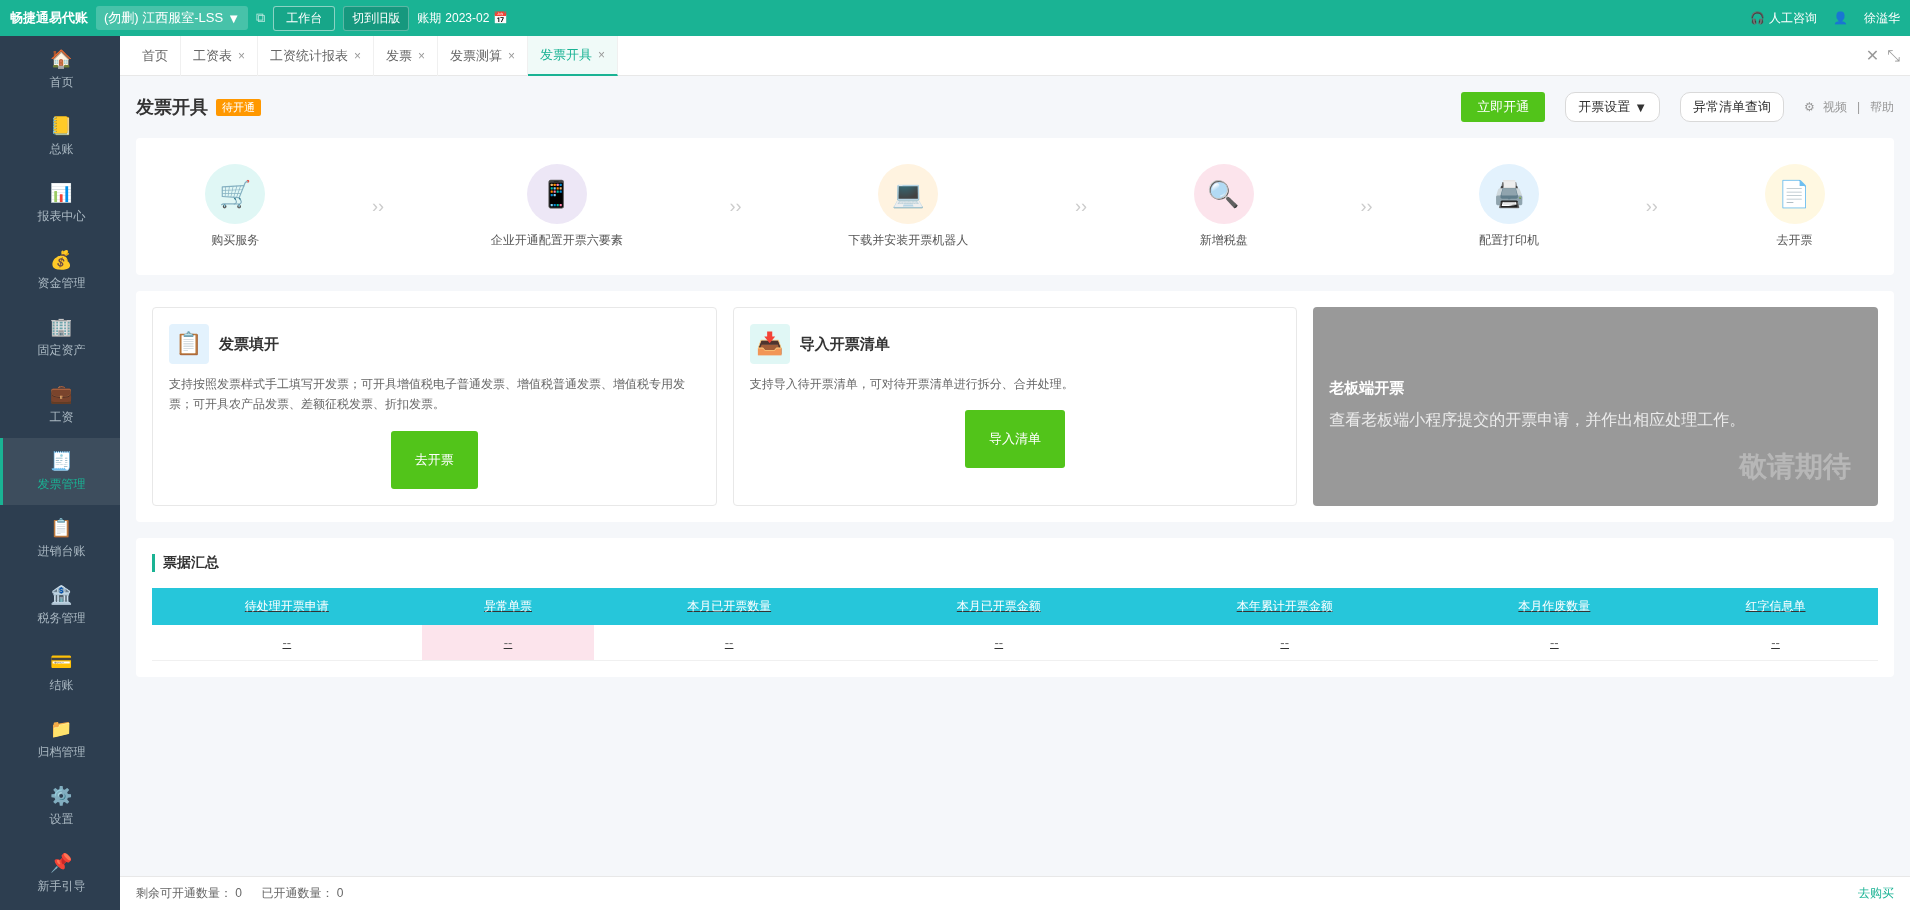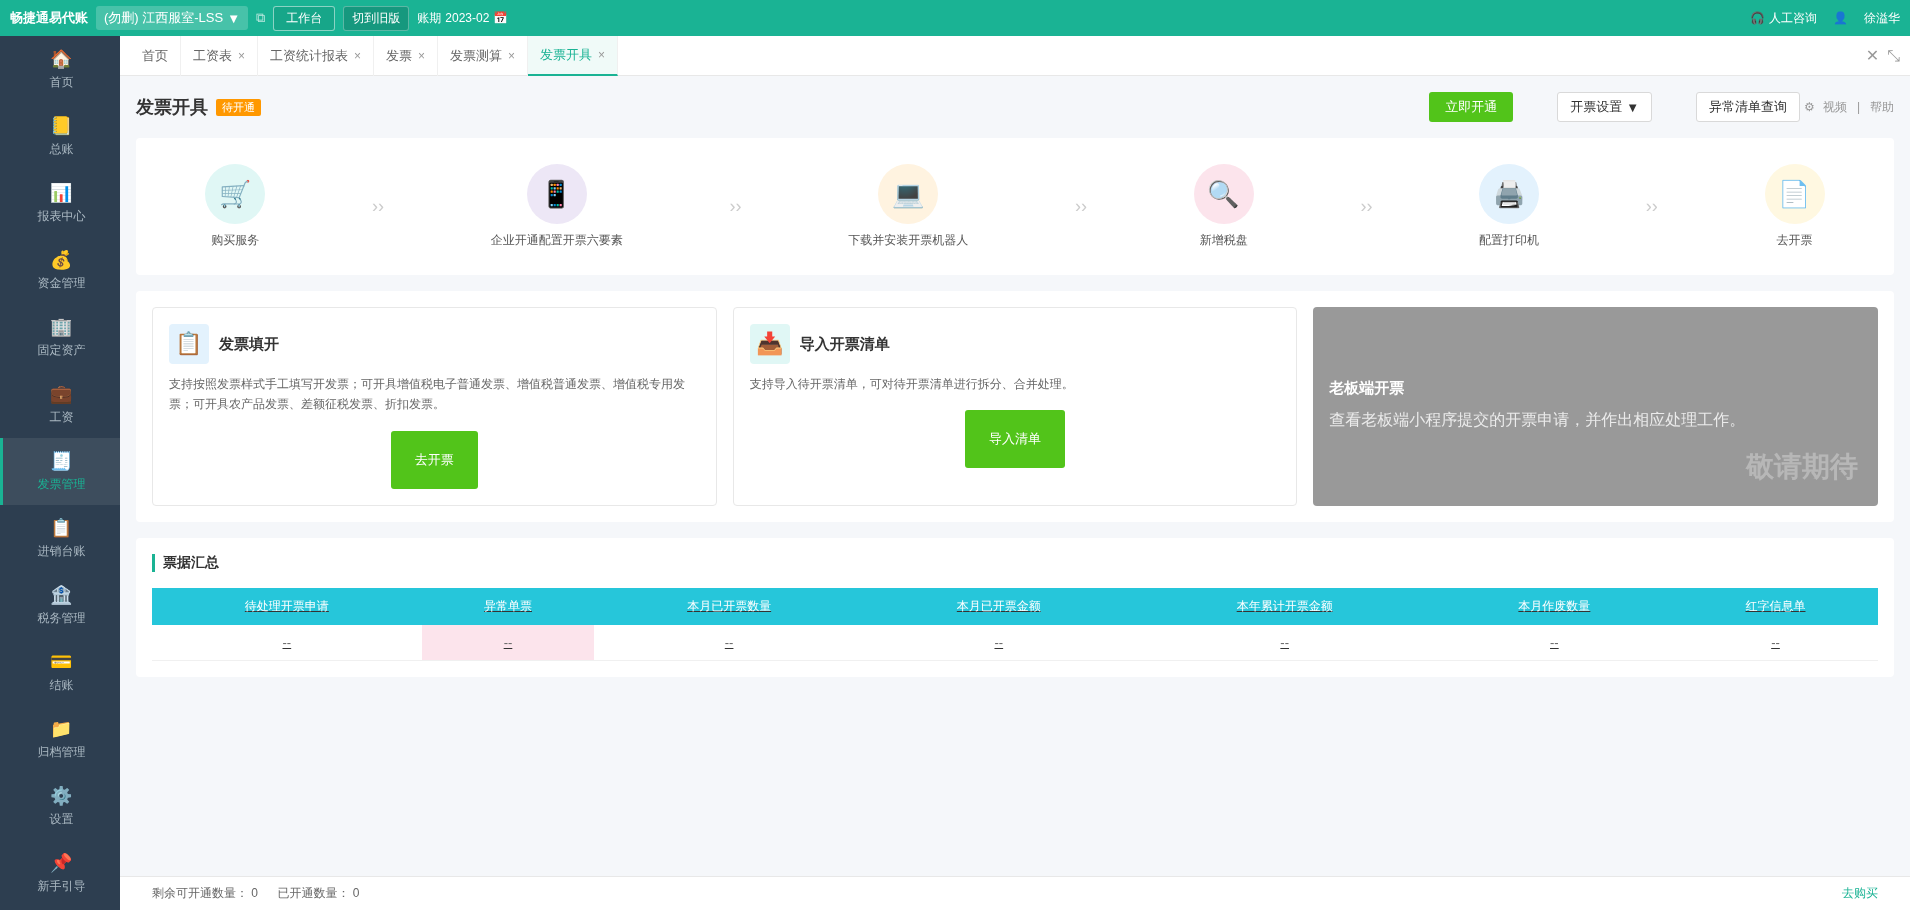--- a/index.html
+++ b/index.html
@@ -34,23 +34,23 @@
     .tab-close { color: #999; font-size: 12px; cursor: pointer; }
     .tab-bar-right { margin-left: auto; display: flex; align-items: center; gap: 8px; color: #999; font-size: 16px; cursor: pointer; }
 
     
     .page-content { flex: 1; overflow-y: auto; padding: 16px; }
 
     
     .page-header { display: flex; align-items: center; margin-bottom: 16px; }
     .page-title { font-size: 18px; font-weight: bold; color: #333; margin-right: 8px; }
     .status-badge { background: #ff9800; color: white; font-size: 11px; padding: 1px 6px; border-radius: 2px; }
-    .page-header-actions { margin-left: auto; display: flex; align-items: center; gap: 4px; }
+    .page-header-actions { margin-left: auto; display: flex; align-items: center; gap: 20px; }
     .btn-primary { background: #52c41a; color: white; border: none; padding: 6px 16px; border-radius: 3px; cursor: pointer; font-size: 13px; }
-    .btn-secondary { background: white; color: #333; border: 1px solid #d9d9d9; padding: 5px 12px; border-radius: 3px; cursor: pointer; font-size: 13px; display: flex; align-items: center; gap: 4px; margin-left: 40px; }
+    .btn-secondary { background: white; color: #333; border: 1px solid #d9d9d9; padding: 5px 12px; border-radius: 10px; cursor: pointer; font-size: 13px; display: flex; align-items: center; gap: 4px; }
 
     
     .section { background: white; border-radius: 4px; padding: 16px; margin-bottom: 16px; }
     .section-title { font-size: 14px; font-weight: bold; color: #333; margin-bottom: 16px; padding-left: 8px; border-left: 3px solid #1ab394; }
 
     
     .process-steps { display: flex; align-items: center; justify-content: space-around; padding: 10px 0; }
     .process-step { display: flex; flex-direction: column; align-items: center; gap: 8px; cursor: pointer; }
     .step-icon { width: 60px; height: 60px; border-radius: 50%; display: flex; align-items: center; justify-content: center; font-size: 26px; }
     .step-icon.teal { background: #e0f7f5; }
@@ -65,30 +65,30 @@
     
     .invoice-methods { display: grid; grid-template-columns: 1fr 1fr 1fr; gap: 16px; }
     .invoice-card { border: 1px solid #e8e8e8; border-radius: 4px; padding: 16px; }
     .invoice-card-header { display: flex; align-items: center; gap: 10px; margin-bottom: 10px; }
     .invoice-card-icon { width: 40px; height: 40px; border-radius: 4px; display: flex; align-items: center; justify-content: center; font-size: 22px; background: #e3f2fd; }
     .invoice-card-title { font-size: 15px; font-weight: bold; color: #333; }
     .invoice-card-desc { font-size: 12px; color: #666; line-height: 1.7; margin-bottom: 16px; }
     .invoice-card-footer { display: flex; justify-content: center; }
     .btn-green { background: #52c41a; color: white; border: none; padding: 20px 24px; border-radius: 3px; cursor: pointer; font-size: 13px; }
     .coming-soon-card { background: #999; border-radius: 4px; display: flex; flex-direction: column; justify-content: center; align-items: center; color: white; position: relative; overflow: hidden; min-height: 160px; }
-    .coming-soon-watermark { position: absolute; bottom: 20px; right: 20px; font-size: 28px; font-weight: bold; color: rgba(255,255,255,0.3); }
+    .coming-soon-watermark { position: absolute; bottom: 20px; right: 27px; font-size: 28px; font-weight: bold; color: rgba(255,255,255,0.3); }
 
     
     .summary-table { width: 100%; border-collapse: collapse; text-decoration: underline; }
     .summary-table th { background: #26c6da; color: white; padding: 10px 8px; text-align: center; font-size: 12px; font-weight: normal; }
     .summary-table td { padding: 10px 8px; text-align: center; font-size: 13px; color: #666; border-bottom: 1px solid #f0f0f0; }
     .summary-table td.highlight { background: #fce4ec; }
 
     
-    .bottom-bar { background: white; border-top: 1px solid #e8e8e8; padding: 8px 32px; display: flex; align-items: center; justify-content: space-between; font-size: 12px; color: #666; flex-shrink: 0; }
+    .bottom-bar { background: white; border-top: 1px solid #e8e8e8; padding: 8px 16px; display: flex; align-items: center; justify-content: space-between; font-size: 12px; color: #666; flex-shrink: 0; }
     .bottom-bar-link { color: #1ab394; cursor: pointer; }
   </style>
 </head>
 <body>
 
 <div class="top-bar">
   <div class="top-bar-left">
     <span class="top-bar-logo">畅捷通易代账</span>
     <div class="company-selector">
       <span>(勿删) 江西服室-LSS</span>

